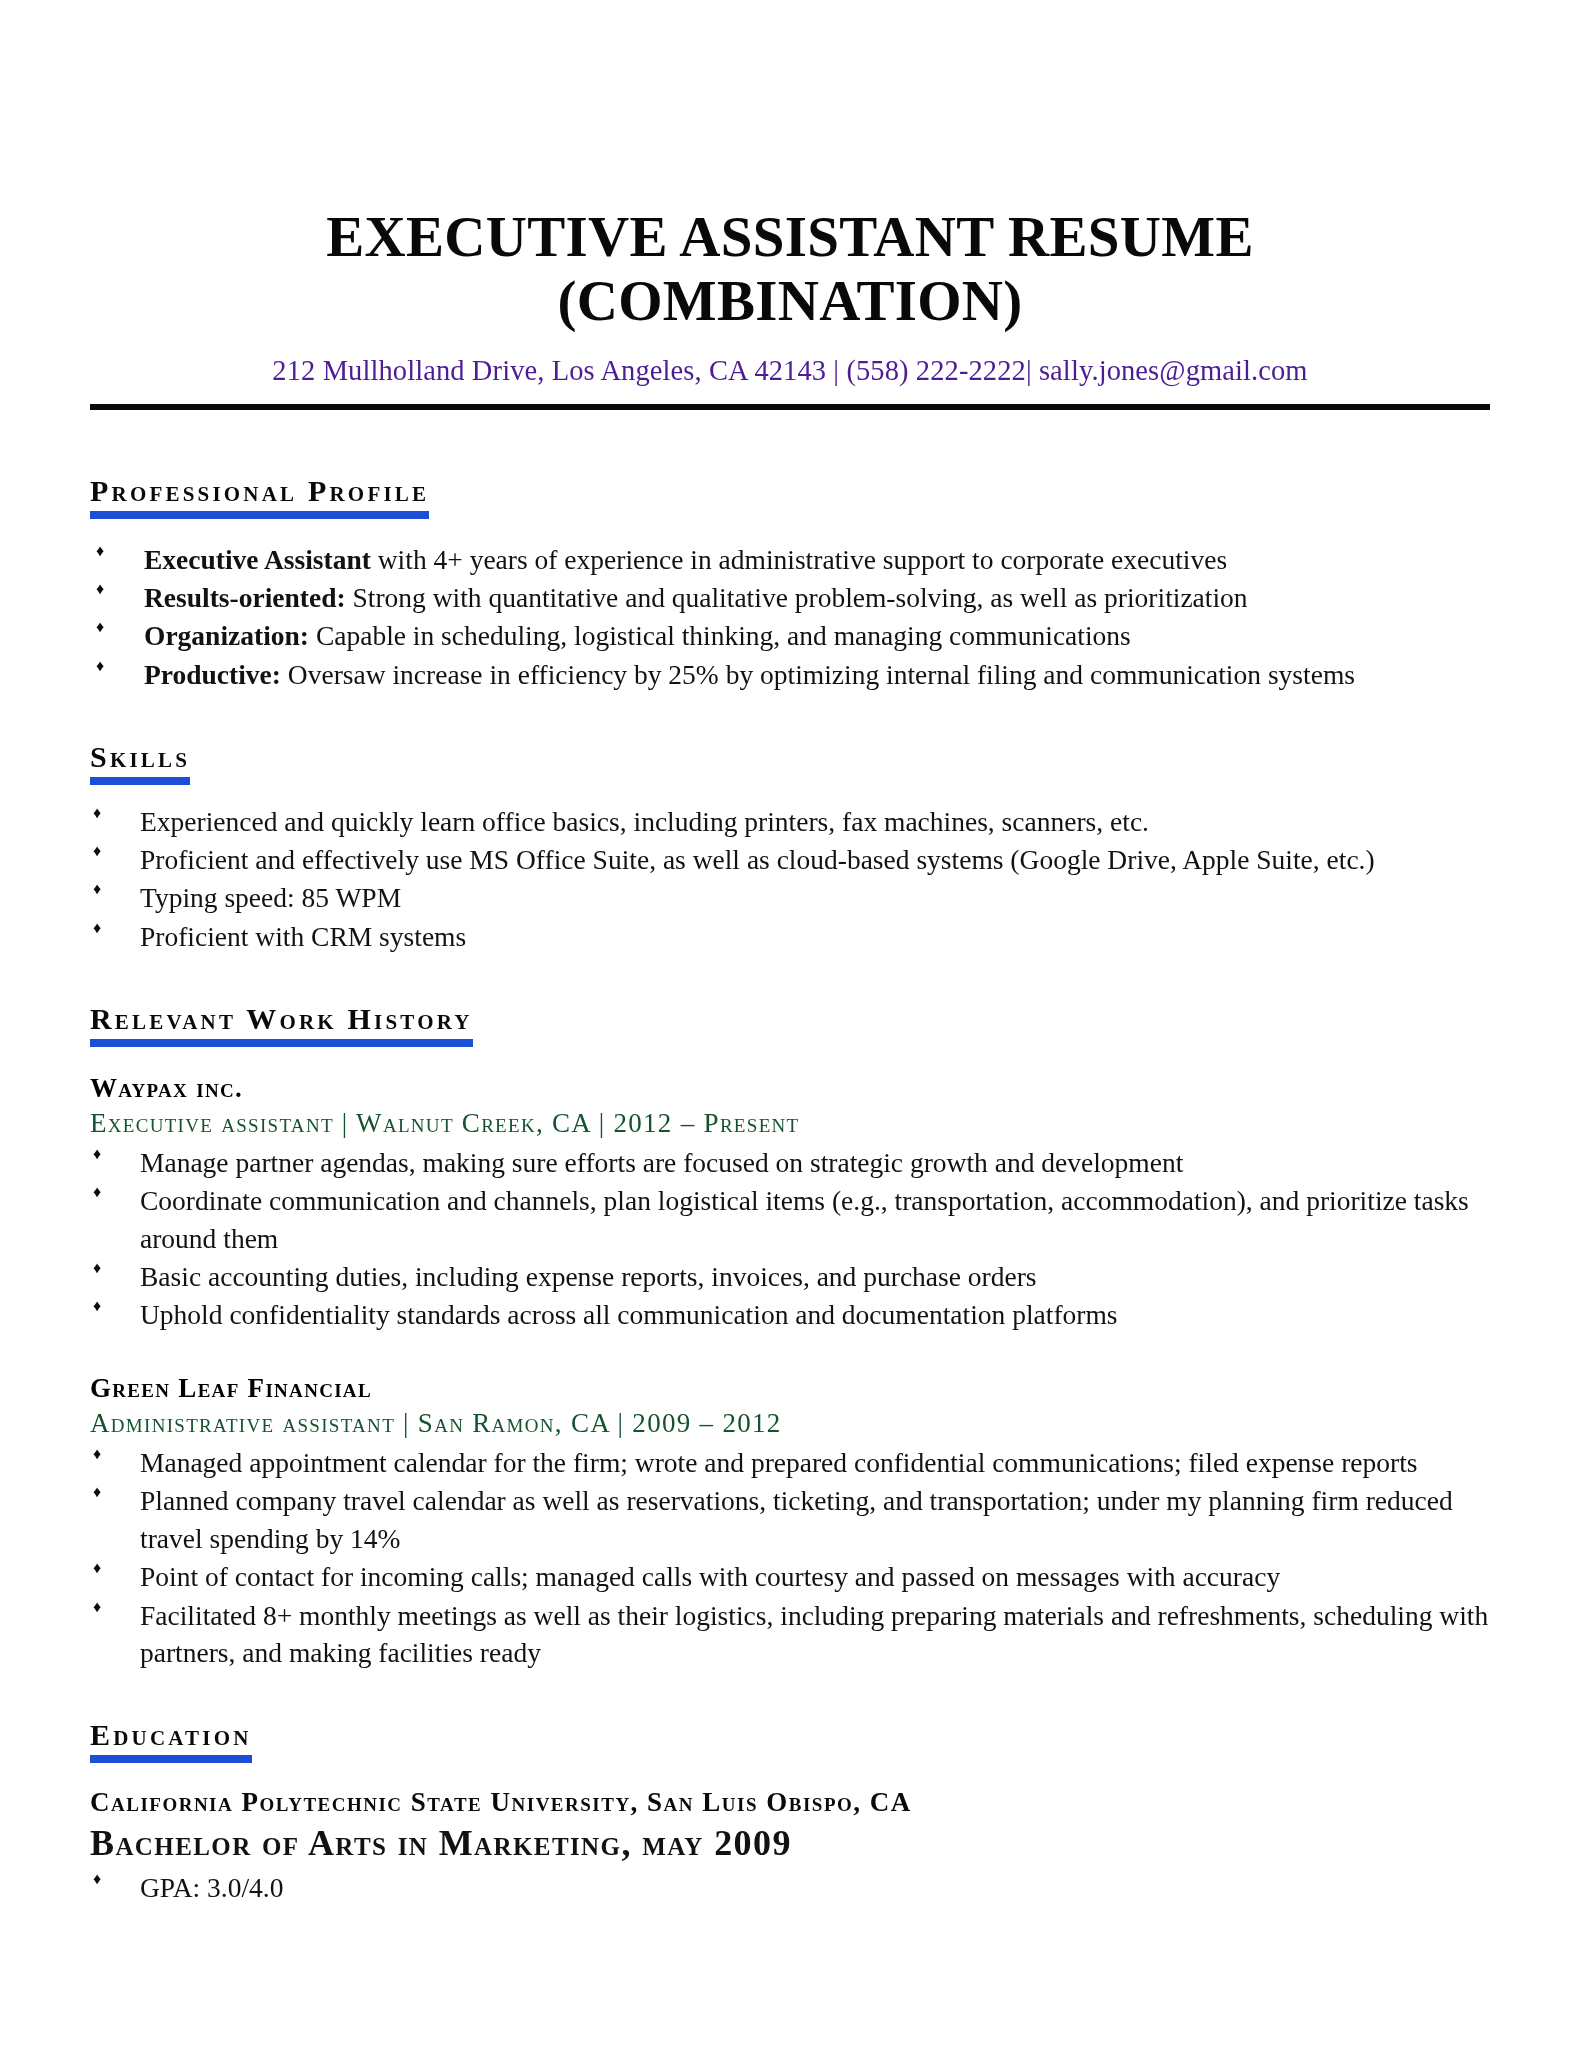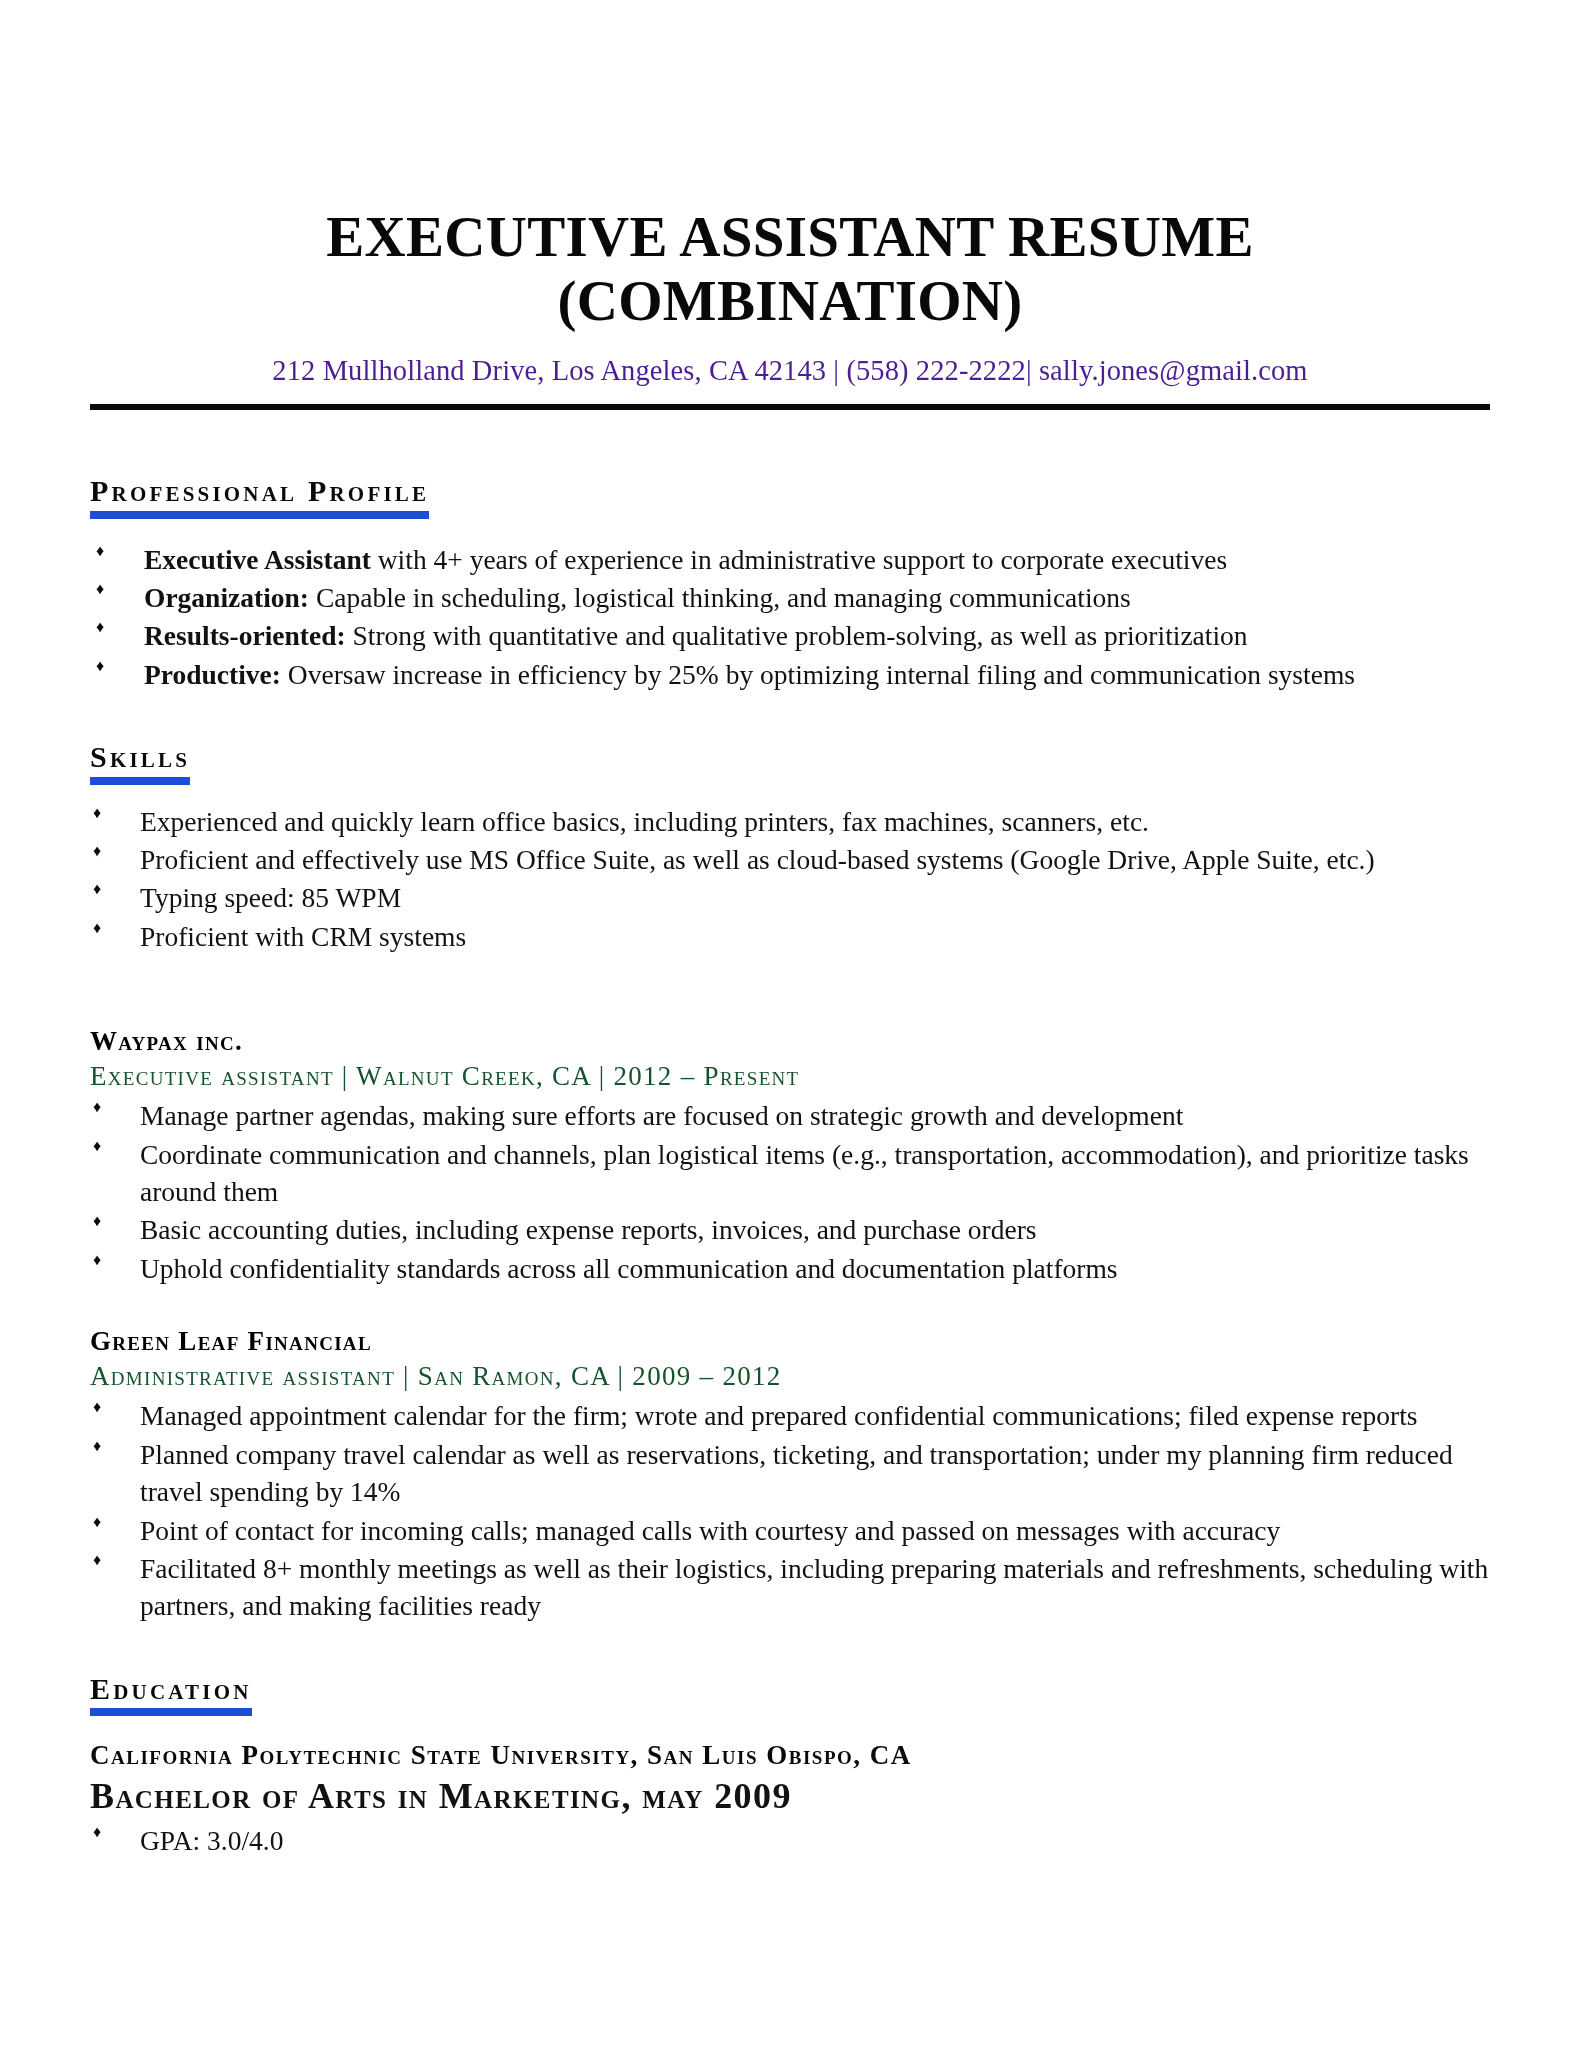--- a/index.html
+++ b/index.html
@@ -169,37 +169,38 @@
     </div>
 
     <div class="contact-line">212 Mullholland Drive, Los Angeles, CA 42143 | (558) 222-2222| sally.jones@gmail.com</div>
 
     <div class="header-rule"></div>
 
     <div class="section sec-gap-profile">
       <div class="section-heading">Professional Profile</div>
       <ul class="bullets profile-list">
         <li><b>Executive Assistant</b><span> with 4+ years of experience in administrative support to corporate executives</span></li>
+        <li><b>Results-oriented:</b><span> Strong with quantitative and qualitative problem-solving, as well as prioritization</span></li>
         <li><b>Organization:</b><span> Capable in scheduling, logistical thinking, and managing communications</span></li>
-        <li><b>Results-oriented:</b><span> Strong with quantitative and qualitative problem-solving, as well as prioritization</span></li>
         <li><b>Productive:</b><span> Oversaw increase in efficiency by 25% by optimizing internal filing and communication systems</span></li>
       </ul>
     </div>
 
     <div class="section sec-gap">
       <div class="section-heading">Skills</div>
       <ul class="bullets tight skills-list">
         <li>Experienced and quickly learn office basics, including printers, fax machines, scanners, etc.</li>
         <li>Proficient and effectively use MS Office Suite, as well as cloud-based systems (Google Drive, Apple Suite, etc.)</li>
         <li>Typing speed: 85 WPM</li>
         <li>Proficient with CRM systems</li>
       </ul>
     </div>
 
     <div class="section sec-gap">
+      <div class="section-heading">Relevant Work History</div>
 
       <div class="job job-first">
         <div class="job-company">Waypax inc.</div>
         <div class="job-meta">Executive assistant | Walnut Creek, CA | 2012 – Present</div>
         <ul class="bullets tight job-list">
           <li>Manage partner agendas, making sure efforts are focused on strategic growth and development</li>
           <li>Coordinate communication and channels, plan logistical items (e.g., transportation, accommodation), and prioritize tasks around them</li>
           <li>Basic accounting duties, including expense reports, invoices, and purchase orders</li>
           <li>Uphold confidentiality standards across all communication and documentation platforms</li>
         </ul>

